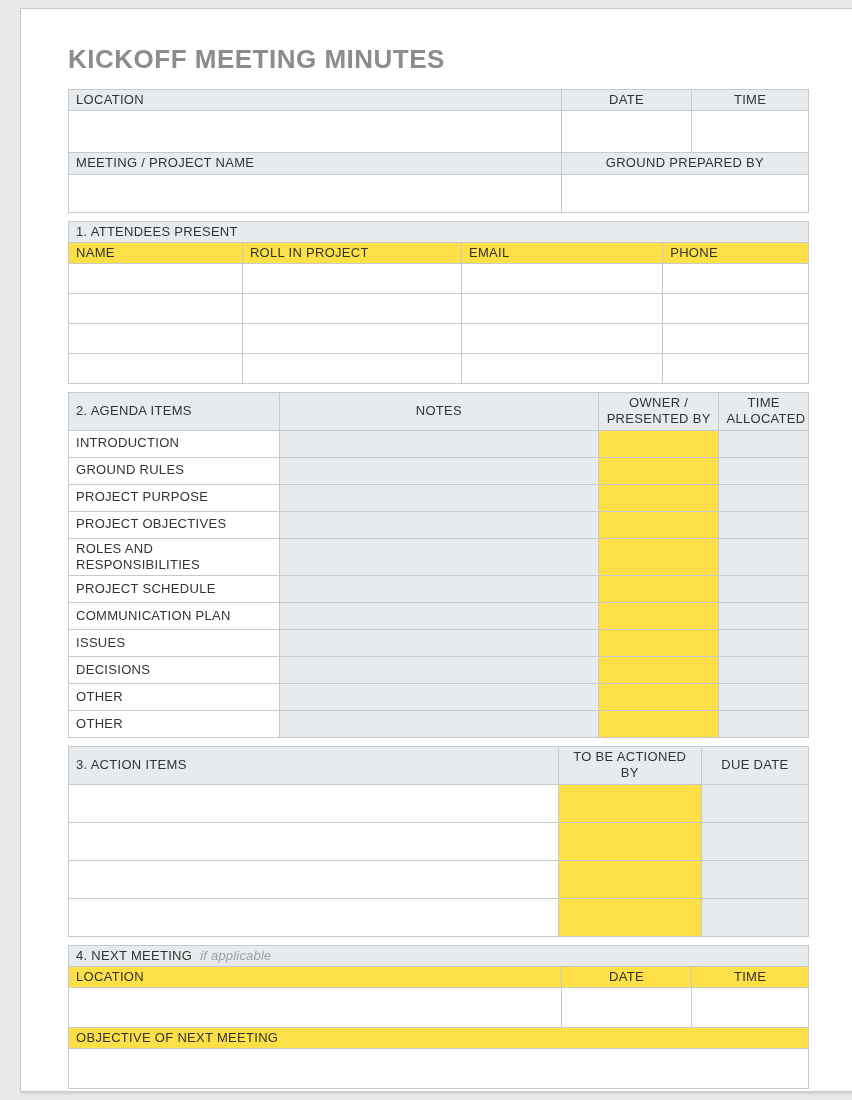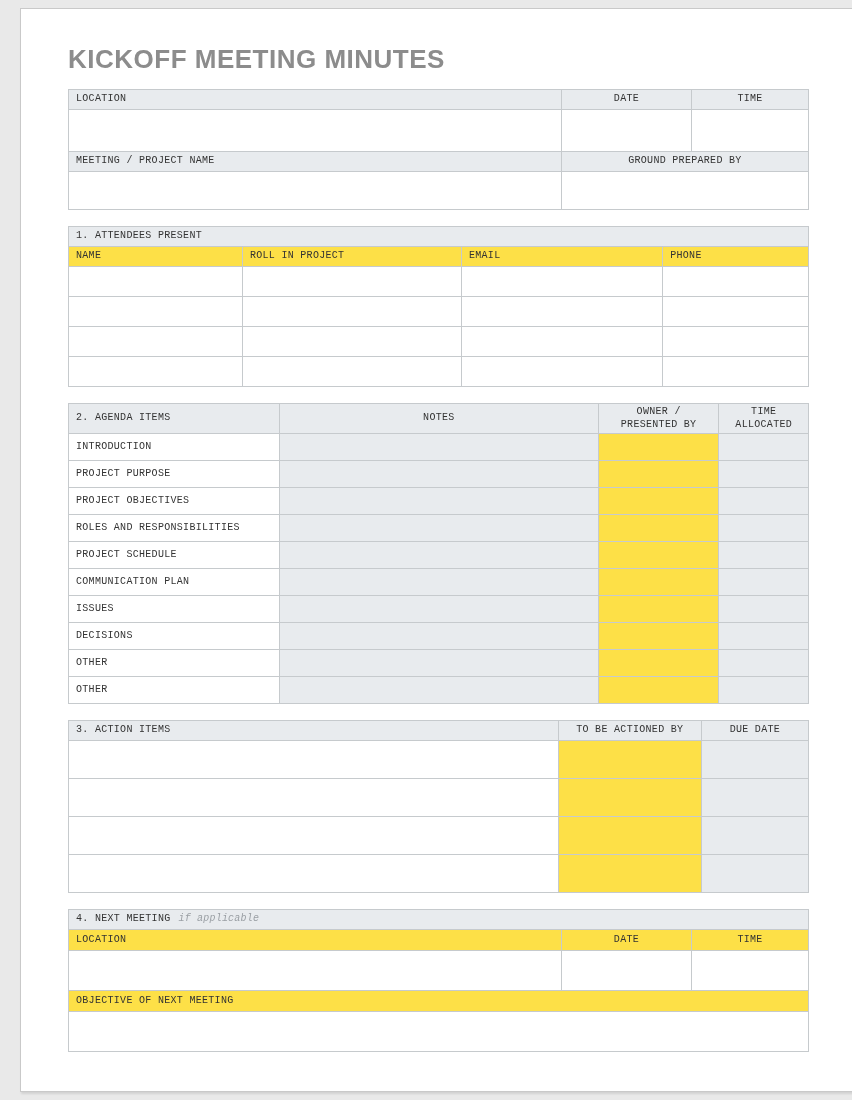--- a/index.html
+++ b/index.html
@@ -23,25 +23,24 @@
     margin:0 0 14px 0;
     font-size:26px;
     font-weight:700;
     letter-spacing:0.5px;
     color:#8c8c8c;
   }
   table{
     width:100%;
     border-collapse:collapse;
     table-layout:fixed;
-    font-size:10px;
+    font-size:13px;
     color:#333333;
     letter-spacing:0.3px;
-    margin:0 0 16px 0;
-    font-family:Liberation Mono, monospace;
+    margin:0 0 8px 0;
   }
   th,td{
     border:1px solid #c6cacd;
     padding:2px 7px;
     font-weight:normal;
     text-align:left;
     vertical-align:middle;
     line-height:1.25;
     overflow:hidden;
     box-sizing:border-box;
@@ -162,20 +161,26 @@
     </tr>
     </tbody>
       <tbody>
         <tr class="r27">
           <td>INTRODUCTION</td>
           <td class="bg-shade"></td>
           <td class="bg-sub"></td>
           <td class="bg-shade"></td>
         </tr>
         <tr class="r27">
+          <td>GROUND RULES</td>
+          <td class="bg-shade"></td>
+          <td class="bg-sub"></td>
+          <td class="bg-shade"></td>
+        </tr>
+        <tr class="r27">
           <td>PROJECT PURPOSE</td>
           <td class="bg-shade"></td>
           <td class="bg-sub"></td>
           <td class="bg-shade"></td>
         </tr>
         <tr class="r27">
           <td>PROJECT OBJECTIVES</td>
           <td class="bg-shade"></td>
           <td class="bg-sub"></td>
           <td class="bg-shade"></td>

